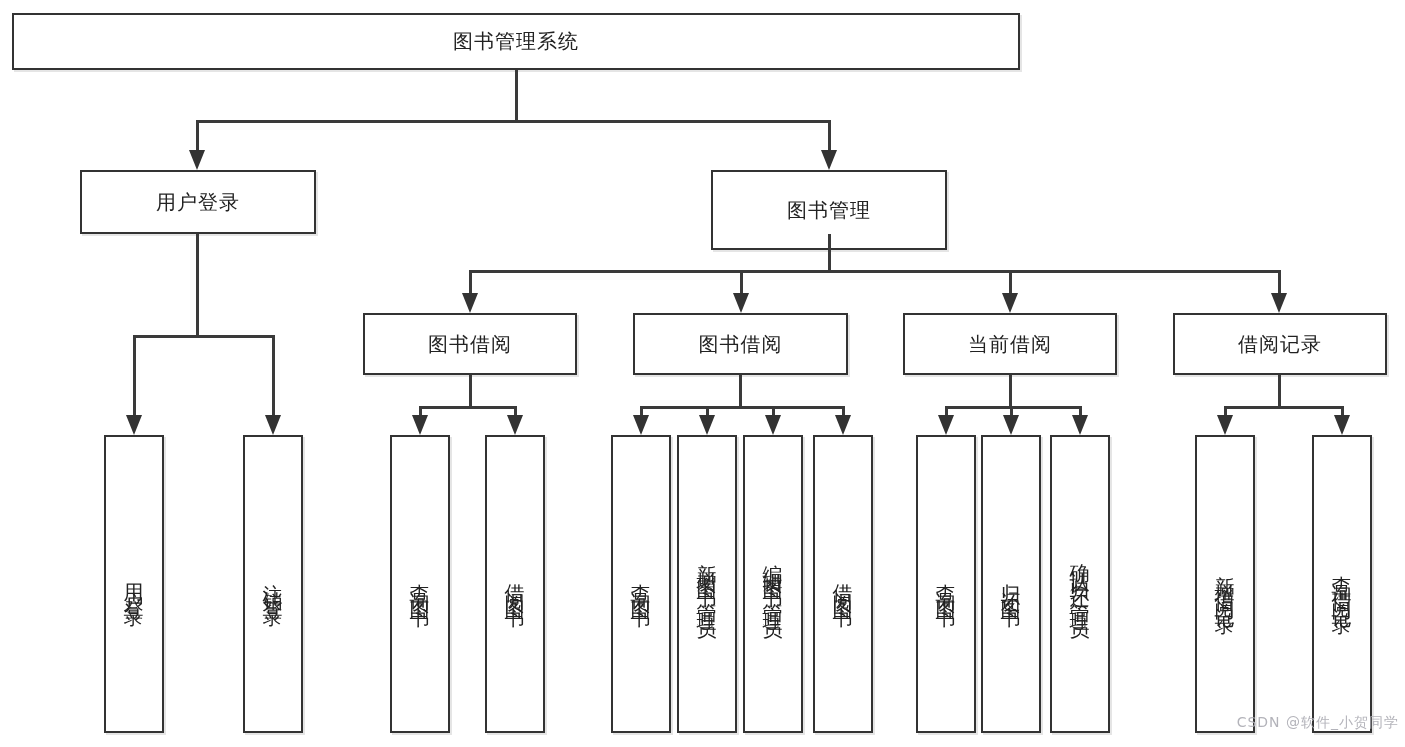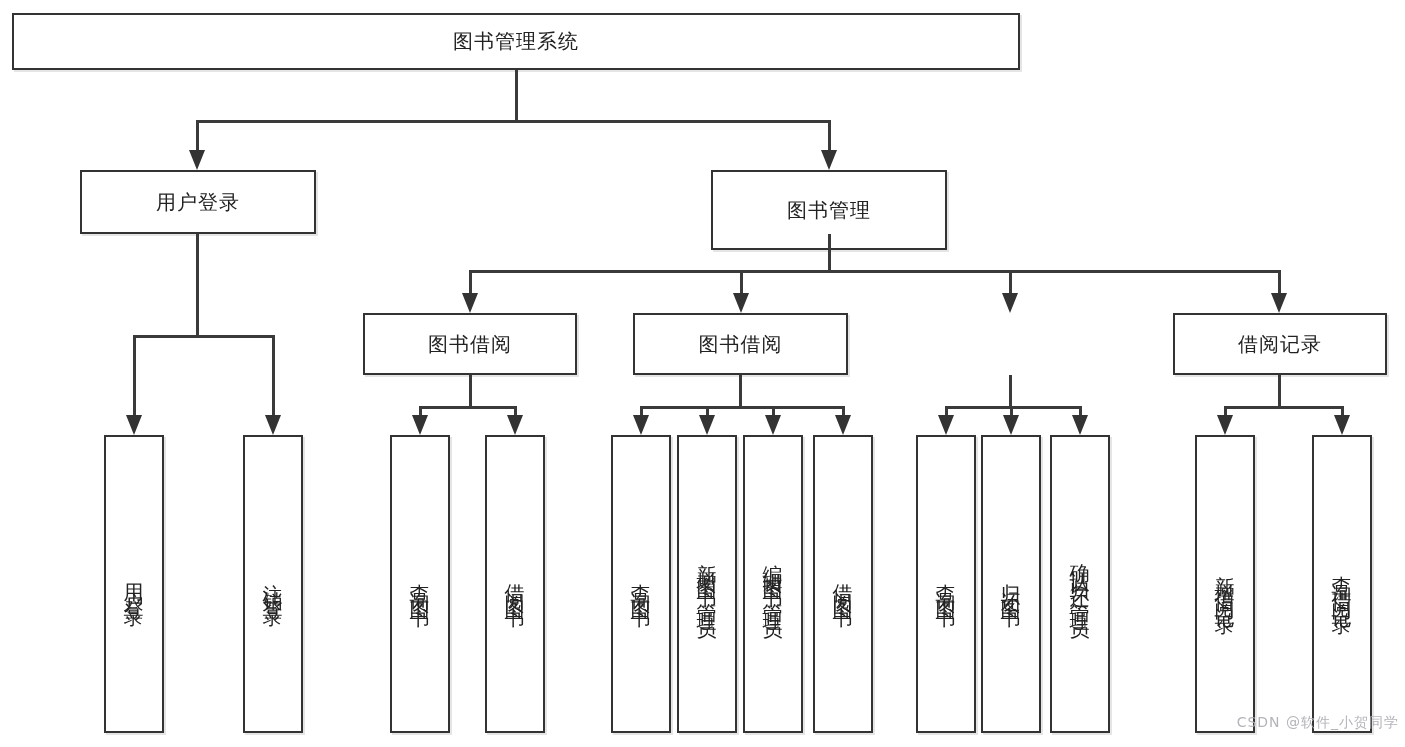--- a/index.html
+++ b/index.html
@@ -72,20 +72,23 @@
   <div class="vline" style="left:1009px; top:270px; height:26px;"></div>
   <div class="arrow" style="left:1002px; top:293px;"></div>
   <div class="vline" style="left:1278px; top:270px; height:26px;"></div>
   <div class="arrow" style="left:1271px; top:293px;"></div>
 
   <div class="box hbox" style="left:363px; top:313px; width:214px; height:62px;">
     <span>图书借阅</span>
   </div>
   <div class="box hbox" style="left:633px; top:313px; width:215px; height:62px;">
     <span>图书借阅</span>
+  </div>
+  <div class="box hbox" style="left:903px; top:313px; width:214px; height:62px;">
+    <span>当前借阅</span>
   </div>
   <div class="box hbox" style="left:1173px; top:313px; width:214px; height:62px;">
     <span>借阅记录</span>
   </div>
 
   <div class="vline" style="left:469px; top:375px; height:33px;"></div>
   <div class="hline" style="left:419px; top:406px; width:98px;"></div>
   <div class="vline" style="left:419px; top:406px; height:12px;"></div>
   <div class="arrow" style="left:412px; top:415px;"></div>
   <div class="vline" style="left:514px; top:406px; height:12px;"></div>

